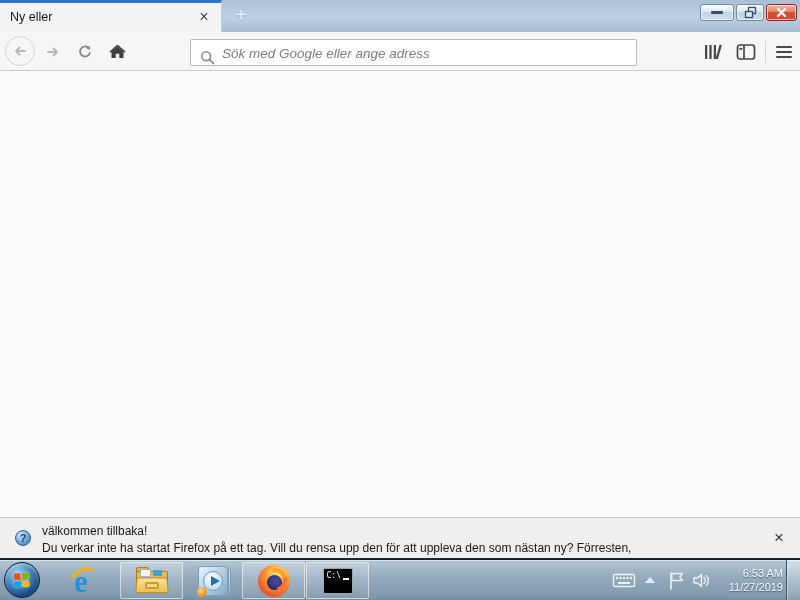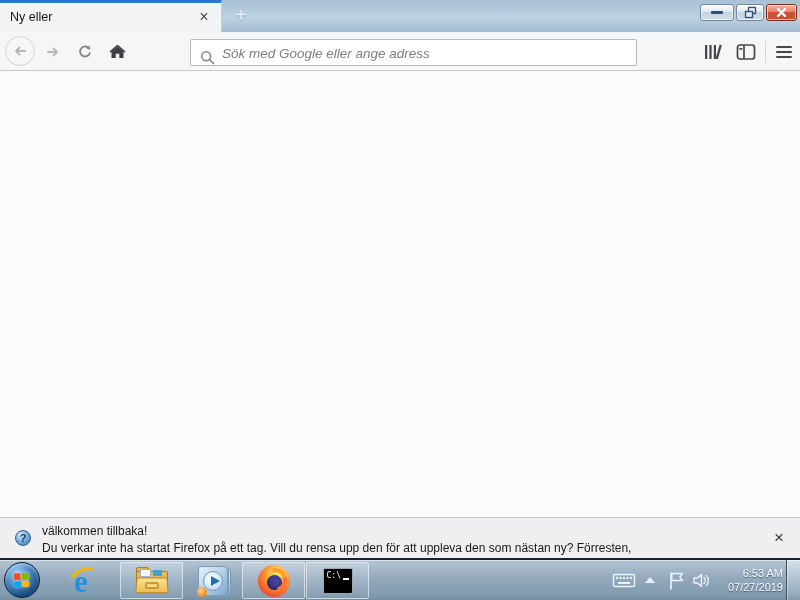--- a/index.html
+++ b/index.html
@@ -302,18 +302,18 @@
     <div class="tray" style="left:692px; width:26px;">
       <svg width="20" height="17">
         <path d="M2 6 H5.5 L9.5 2.6 V14.4 L5.5 11 H2 Z" fill="none" stroke="#eef3f7" stroke-width="1.4" stroke-linejoin="round"></path>
         <path d="M12 5.5 A4 4 0 0 1 12 11.5" fill="none" stroke="#eef3f7" stroke-width="1.3" stroke-linecap="round"></path>
         <path d="M14.2 3.4 A7 7 0 0 1 14.2 13.6" fill="none" stroke="#eef3f7" stroke-width="1.3" stroke-linecap="round"></path>
       </svg>
     </div>
 
     <div class="clock">
       <div>6:53 AM</div>
-      <div>07/27/2019</div>
+      <div>11/27/2019</div>
     </div>
 
     <div class="show-desktop"></div>
   </div>
 </div>
 
 </body></html>

